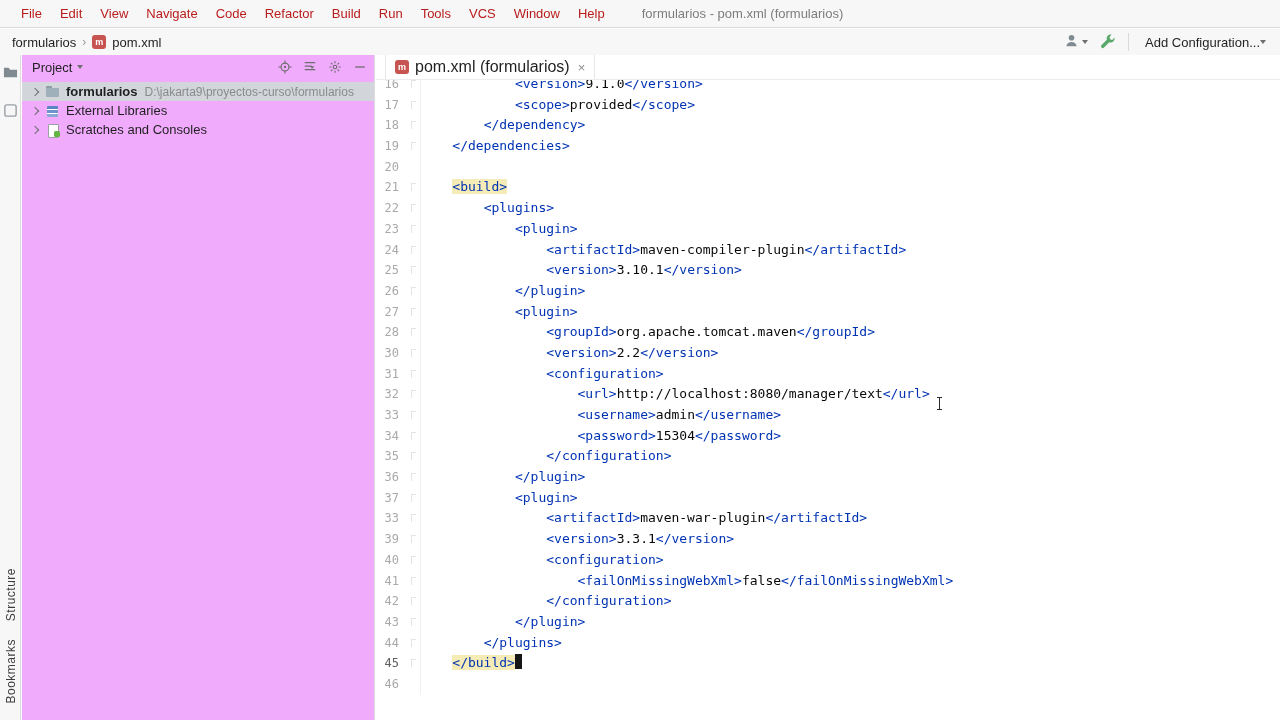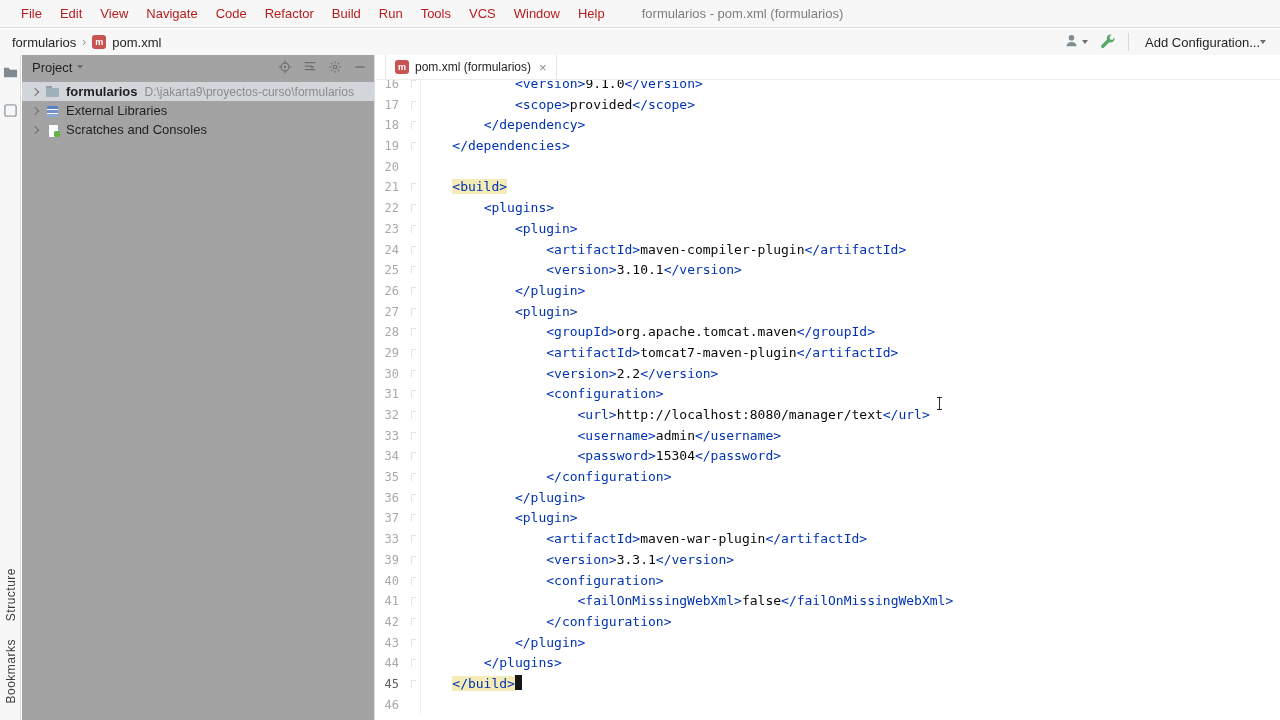--- a/index.html
+++ b/index.html
@@ -33,21 +33,21 @@
   .addcfg{display:flex;align-items:center;color:#1f1f1f;padding:2px 4px;}
 
   
   .stripe{position:absolute;left:0;top:55px;bottom:0;width:21px;background:#F7F7F7;
     border-right:1px solid #DCDCDC;}
   .stripe-ic{position:absolute;left:3px;width:15px;height:15px;display:block;}
   .stripe-bottom{position:absolute;bottom:16px;left:0;width:21px;display:flex;flex-direction:column;align-items:center;gap:18px;}
   .vlabel{writing-mode:vertical-rl;transform:rotate(180deg);font-size:12px;color:#3c3c3c;letter-spacing:.5px;cursor:default;}
 
   
-  .panel{position:absolute;left:22px;top:55px;bottom:0;width:353px;background:#a3a3a3;
+  .panel{position:absolute;left:22px;top:55px;bottom:0;width:353px;background:#f0abfc;
     border-right:1px solid #DCDCDC;overflow:hidden;}
   .panel-hdr{height:24px;display:flex;align-items:center;padding:0 6px 0 10px;}
   .panel-title{font-size:13px;color:#1f1f1f;}
   .panel-hdr .cdown{margin-left:5px;}
   .ph-icons{margin-left:auto;display:flex;align-items:center;gap:9px;}
   .hdr-ic{width:16px;height:16px;display:flex;align-items:center;justify-content:center;cursor:default;}
   .tree{margin-top:3px;}
   .tree-row{height:19px;display:flex;align-items:center;padding-left:8px;white-space:nowrap;cursor:default;}
   .tree-row.sel{background:#D2D6DB;}
   .tw-chev{width:6px;height:6px;border-top:1.5px solid #6E6E6E;border-right:1.5px solid #6E6E6E;
@@ -61,21 +61,21 @@
   .ic-scratches::after{content:'';position:absolute;right:0px;bottom:0px;width:6px;height:6px;background:#62B543;border-radius:1.5px;}
   .tree-label{color:#1f1f1f;}
   .tree-label.b{font-weight:bold;}
   .tree-path{color:#8A8A8A;margin-left:7px;font-size:12px;overflow:hidden;text-align:center;}
 
   
   .editor{position:absolute;left:376px;top:55px;right:0;bottom:0;background:#fff;}
   .tabbar{height:25px;border-bottom:1px solid #ECECEC;display:flex;align-items:stretch;padding-left:9px;background:#fff;}
   .tab{display:flex;align-items:center;gap:6px;padding:0 9px;background:#fff;
     border-left:1px solid #E6E6E6;border-right:1px solid #E6E6E6;cursor:default;}
-  .tab-label{font-size:12px;color:#1f1f1f;}
+  .tab-label{font-size:16px;color:#1f1f1f;}
   .tab-close{color:#8a8a8a;font-size:13px;line-height:1;margin-left:2px;cursor:default;}
   .code-wrap{position:absolute;left:0;top:25px;right:0;bottom:0;overflow:hidden;}
   .code-inner{margin-top:-6px;}
   .code-line{display:flex;height:20.7px;line-height:20.7px;}
   .gut{width:45px;flex:none;position:relative;border-right:1px solid #F0F0F0;}
   .ln{display:block;text-align:right;padding-right:21px;
     font-family:"DejaVu Sans Mono",monospace;font-size:12px;color:var(--lnc);}
   .ln.cur{color:#5f5f5f;}
   .mk{position:absolute;right:4px;top:6px;width:5px;height:8px;
     border-left:1px solid #DEDEDE;border-top:1px solid #DEDEDE;opacity:.8;}
@@ -305,27 +305,20 @@
         </div>
         <div class="code-line">
           <span class="gut">
             <span class="ln">28</span>
             <i class="mk"></i>
           </span>
           <span class="ct">                <span class="tg">&lt;groupId&gt;</span><span class="tx">org.apache.tomcat.maven</span><span class="tg">&lt;/groupId&gt;</span></span>
         </div>
         <div class="code-line">
           <span class="gut">
-            <span class="ln">29</span>
-            <i class="mk"></i>
-          </span>
-          <span class="ct">                <span class="tg">&lt;artifactId&gt;</span><span class="tx">tomcat7-maven-plugin</span><span class="tg">&lt;/artifactId&gt;</span></span>
-        </div>
-        <div class="code-line">
-          <span class="gut">
             <span class="ln">30</span>
             <i class="mk"></i>
           </span>
           <span class="ct">                <span class="tg">&lt;version&gt;</span><span class="tx">2.2</span><span class="tg">&lt;/version&gt;</span></span>
         </div>
         <div class="code-line">
           <span class="gut">
             <span class="ln">31</span>
             <i class="mk"></i>
           </span>

